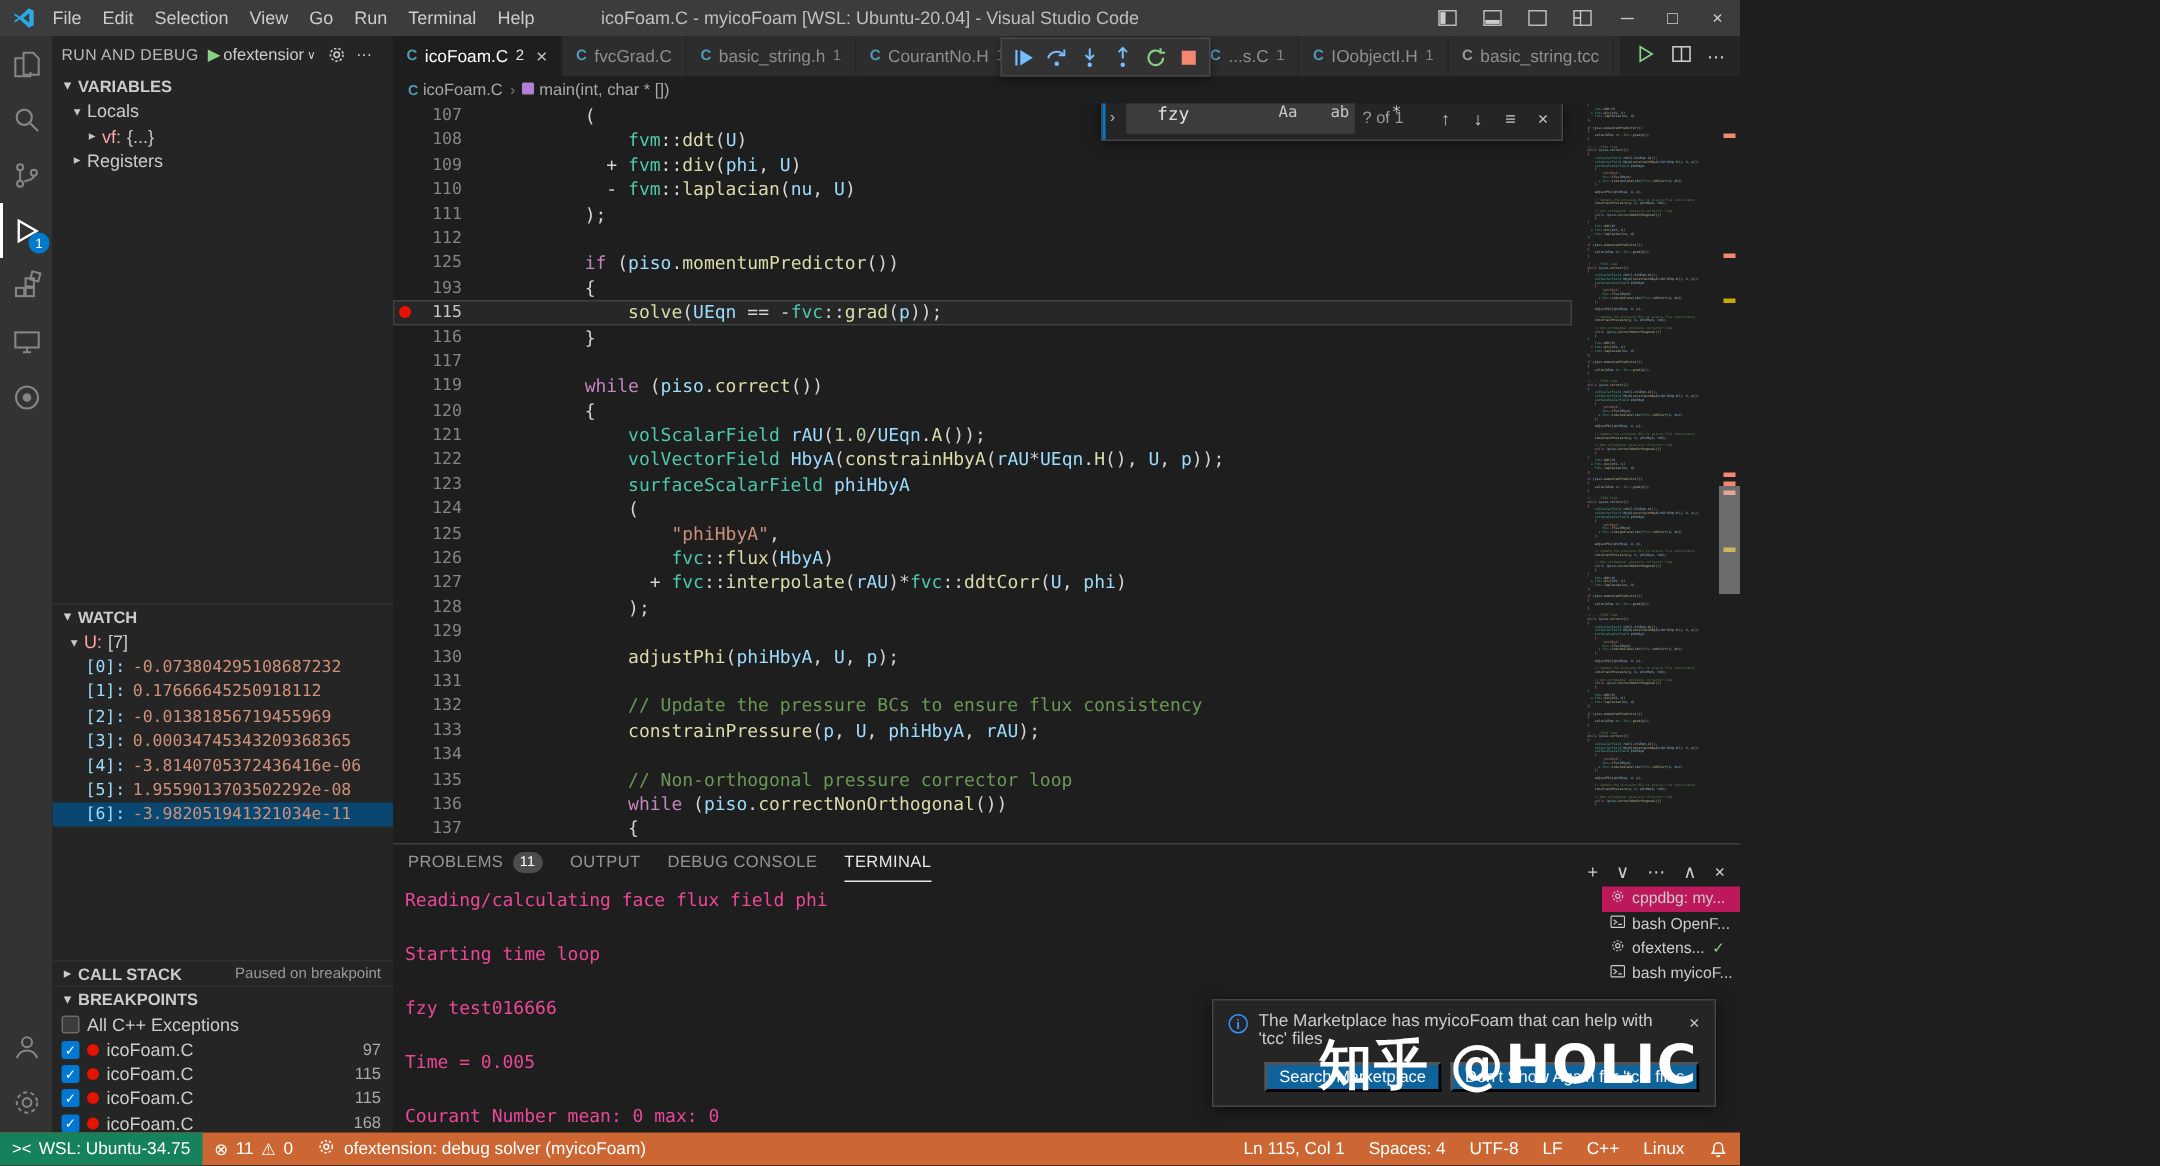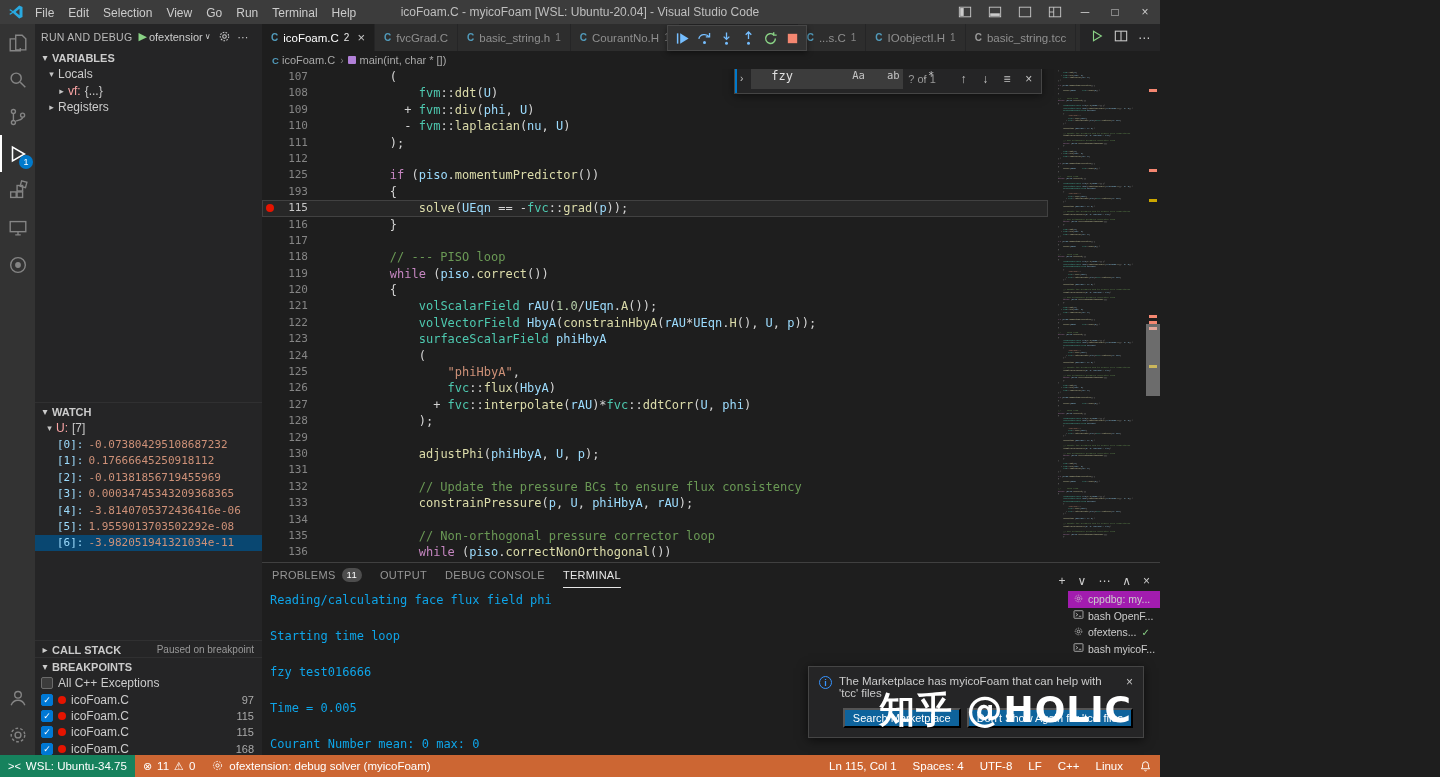--- a/index.html
+++ b/index.html
@@ -102,24 +102,24 @@
   .find-btn{color:#c5c5c5;width:18px;text-align:center;font-size:12px;}
 
   
   #panel{height:193px;background:#1e1e1e;border-top:1px solid rgba(128,128,128,.35);display:flex;flex-direction:column;flex:none;}
   #panel-header{height:25px;display:flex;align-items:flex-end;padding:0 10px;flex:none;}
   .ptab{font-size:11px;color:#969696;margin-right:18px;height:100%;display:flex;align-items:center;gap:6px;border-bottom:1px solid transparent;letter-spacing:.3px;}
   .ptab.active{color:#e7e7e7;border-bottom-color:#e7e7e7;}
   .pbadge{background:#4d4d4d;color:#ffffff;border-radius:9px;padding:0 5px;font-size:9.5px;height:14px;line-height:14px;}
   #panel-actions{margin-left:auto;display:flex;gap:12px;color:#cccccc;font-size:12px;align-items:center;}
   #panel-body{flex:1;display:flex;min-height:0;}
-  #term-out{flex:1;padding:3px 0 0 8px;font-family:"DejaVu Sans Mono","Liberation Mono",monospace;font-size:12px;line-height:18px;color:#0ea5e9;white-space:pre;overflow:hidden;}
+  #term-out{flex:1;padding:3px 0 0 8px;font-family:"DejaVu Sans Mono","Liberation Mono",monospace;font-size:12px;line-height:18px;color:#ec4899;white-space:pre;overflow:hidden;}
   #term-list{width:92px;font-size:10.5px;color:#cccccc;padding-top:3px;flex:none;}
   .tl-row{display:flex;align-items:center;gap:4px;height:16.5px;padding-left:5px;white-space:nowrap;overflow:hidden;}
-  .tl-row.selected{background:#a21caf;}
+  .tl-row.selected{background:#be185d;}
   .tl-row svg{width:11px;height:11px;flex:none;}
   .tl-check{color:#89d185;margin-left:1px;font-size:10px;}
 
   
   #statusbar{height:22px;background:#cc6633;display:flex;align-items:center;color:#ffffff;font-size:11.5px;flex:none;position:relative;z-index:60;}
   .sb-item{padding:0 8px;display:flex;align-items:center;gap:5px;height:100%;white-space:nowrap;}
   #sb-remote{background:#16825d;font-size:11.5px;}
   #sb-right{margin-left:auto;display:flex;height:100%;align-items:center;}
   .sb-glyph{font-size:11px;}
   #statusbar svg{width:13px;height:13px;}
@@ -469,21 +469,20 @@
             <div class="cl"><span class="glyph"></span><span class="ln">108</span><span class="txt"><span class="tk-p">            </span><span class="tk-ns">fvm</span><span class="tk-p">::</span><span class="tk-fn">ddt</span><span class="tk-p">(</span><span class="tk-v">U</span><span class="tk-p">)</span></span></div>
             <div class="cl"><span class="glyph"></span><span class="ln">109</span><span class="txt"><span class="tk-p">          + </span><span class="tk-ns">fvm</span><span class="tk-p">::</span><span class="tk-fn">div</span><span class="tk-p">(</span><span class="tk-v">phi</span><span class="tk-p">, </span><span class="tk-v">U</span><span class="tk-p">)</span></span></div>
             <div class="cl"><span class="glyph"></span><span class="ln">110</span><span class="txt"><span class="tk-p">          - </span><span class="tk-ns">fvm</span><span class="tk-p">::</span><span class="tk-fn">laplacian</span><span class="tk-p">(</span><span class="tk-v">nu</span><span class="tk-p">, </span><span class="tk-v">U</span><span class="tk-p">)</span></span></div>
             <div class="cl"><span class="glyph"></span><span class="ln">111</span><span class="txt"><span class="tk-p">        );</span></span></div>
             <div class="cl"><span class="glyph"></span><span class="ln">112</span><span class="txt"> </span></div>
             <div class="cl"><span class="glyph"></span><span class="ln">125</span><span class="txt"><span class="tk-p">        </span><span class="tk-kw">if</span><span class="tk-p"> (</span><span class="tk-v">piso</span><span class="tk-p">.</span><span class="tk-fn">momentumPredictor</span><span class="tk-p">())</span></span></div>
             <div class="cl"><span class="glyph"></span><span class="ln">193</span><span class="txt"><span class="tk-p">        {</span></span></div>
             <div class="cl current"><span class="glyph"><span class="dot"></span></span><span class="ln">115</span><span class="txt"><span class="tk-p">            </span><span class="tk-fn">solve</span><span class="tk-p">(</span><span class="tk-v">UEqn</span><span class="tk-p"> == -</span><span class="tk-ns">fvc</span><span class="tk-p">::</span><span class="tk-fn">grad</span><span class="tk-p">(</span><span class="tk-v">p</span><span class="tk-p">));</span></span></div>
             <div class="cl"><span class="glyph"></span><span class="ln">116</span><span class="txt"><span class="tk-p">        }</span></span></div>
             <div class="cl"><span class="glyph"></span><span class="ln">117</span><span class="txt"> </span></div>
-            <div class="cl"><span class="glyph"></span><span class="ln">118</span><span class="txt"><span class="tk-cm">        // --- PISO loop</span></span></div>
             <div class="cl"><span class="glyph"></span><span class="ln">119</span><span class="txt"><span class="tk-p">        </span><span class="tk-kw">while</span><span class="tk-p"> (</span><span class="tk-v">piso</span><span class="tk-p">.</span><span class="tk-fn">correct</span><span class="tk-p">())</span></span></div>
             <div class="cl"><span class="glyph"></span><span class="ln">120</span><span class="txt"><span class="tk-p">        {</span></span></div>
             <div class="cl"><span class="glyph"></span><span class="ln">121</span><span class="txt"><span class="tk-p">            </span><span class="tk-ty">volScalarField</span><span class="tk-p"> </span><span class="tk-v">rAU</span><span class="tk-p">(</span><span class="tk-num">1.0</span><span class="tk-p">/</span><span class="tk-v">UEqn</span><span class="tk-p">.</span><span class="tk-fn">A</span><span class="tk-p">());</span></span></div>
             <div class="cl"><span class="glyph"></span><span class="ln">122</span><span class="txt"><span class="tk-p">            </span><span class="tk-ty">volVectorField</span><span class="tk-p"> </span><span class="tk-v">HbyA</span><span class="tk-p">(</span><span class="tk-fn">constrainHbyA</span><span class="tk-p">(</span><span class="tk-v">rAU</span><span class="tk-p">*</span><span class="tk-v">UEqn</span><span class="tk-p">.</span><span class="tk-fn">H</span><span class="tk-p">(), </span><span class="tk-v">U</span><span class="tk-p">, </span><span class="tk-v">p</span><span class="tk-p">));</span></span></div>
             <div class="cl"><span class="glyph"></span><span class="ln">123</span><span class="txt"><span class="tk-p">            </span><span class="tk-ty">surfaceScalarField</span><span class="tk-p"> </span><span class="tk-v">phiHbyA</span></span></div>
             <div class="cl"><span class="glyph"></span><span class="ln">124</span><span class="txt"><span class="tk-p">            (</span></span></div>
             <div class="cl"><span class="glyph"></span><span class="ln">125</span><span class="txt"><span class="tk-p">                </span><span class="tk-str">"phiHbyA"</span><span class="tk-p">,</span></span></div>
             <div class="cl"><span class="glyph"></span><span class="ln">126</span><span class="txt"><span class="tk-p">                </span><span class="tk-ns">fvc</span><span class="tk-p">::</span><span class="tk-fn">flux</span><span class="tk-p">(</span><span class="tk-v">HbyA</span><span class="tk-p">)</span></span></div>
             <div class="cl"><span class="glyph"></span><span class="ln">127</span><span class="txt"><span class="tk-p">              + </span><span class="tk-ns">fvc</span><span class="tk-p">::</span><span class="tk-fn">interpolate</span><span class="tk-p">(</span><span class="tk-v">rAU</span><span class="tk-p">)*</span><span class="tk-ns">fvc</span><span class="tk-p">::</span><span class="tk-fn">ddtCorr</span><span class="tk-p">(</span><span class="tk-v">U</span><span class="tk-p">, </span><span class="tk-v">phi</span><span class="tk-p">)</span></span></div>
             <div class="cl"><span class="glyph"></span><span class="ln">128</span><span class="txt"><span class="tk-p">            );</span></span></div>

